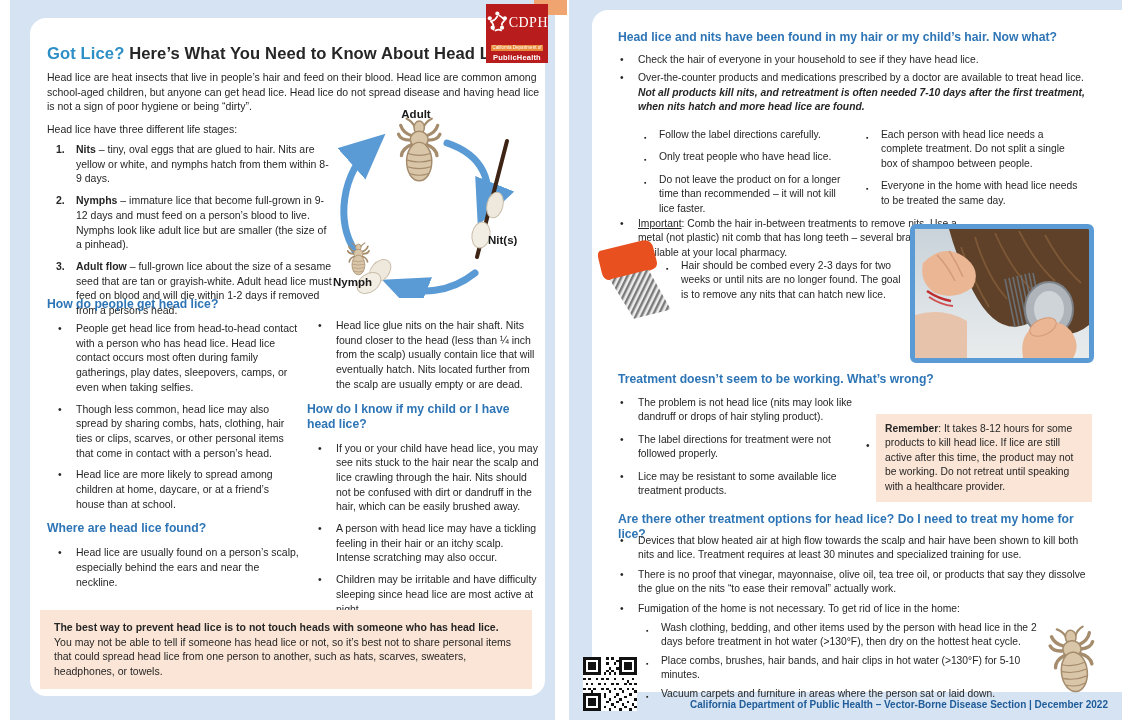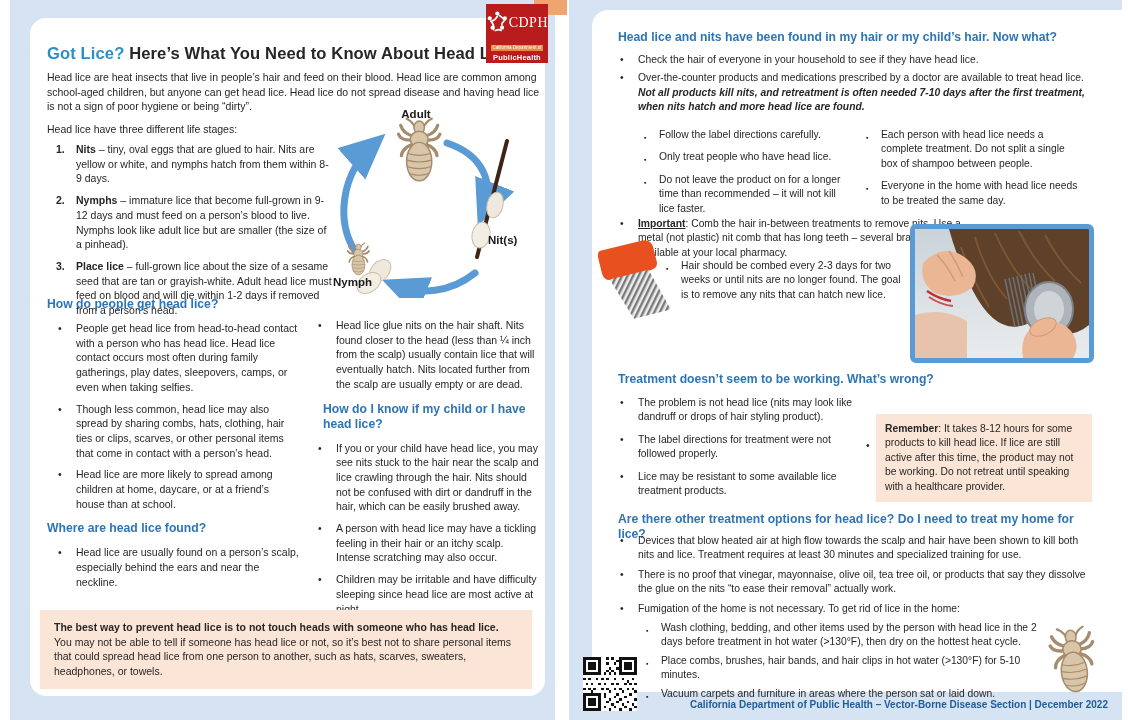--- a/index.html
+++ b/index.html
@@ -20,21 +20,21 @@
   #page-right .txt{font-size:10.3px;line-height:14.4px}
   .li{position:relative;padding-left:20px}
   .li .mk{position:absolute;left:2px;top:0}
   .sq{padding-left:15px}
   .sq .mk{font-size:7px;top:3px;left:0}
   .num .mk{left:0;font-weight:bold}
   b{font-weight:bold}
   .bi{font-weight:bold;font-style:italic}
   .peach{background:#fbe5d6}
   .mb6{margin-bottom:6px}.mb7{margin-bottom:7px}.mb8{margin-bottom:8px}.mb4{margin-bottom:4px}.mb5{margin-bottom:5px}
-  .imp{text-decoration:underline;font-weight:bold}
+  .imp{text-decoration:underline;font-weight:normal}
   #footer{font-size:10px;font-weight:bold;color:#1f5c99}
   .diagram-label{font-weight:bold;font-size:11.5px;color:#1a1a1a}
   #logo{left:486px;top:4px;width:62px;height:59px;background:#b91c1c;color:#fff;text-align:center}
   #logo-orange{left:534px;top:0;width:33px;height:15px;background:#f0a470}
   #logo .acr{font-family:"Liberation Serif",serif;font-size:14px;letter-spacing:.5px;line-height:13px}
   #logo .dept{font-size:4.5px;background:#e98b3a;display:inline-block;padding:0 2px;line-height:6px}
   #logo .sub{font-size:7.5px;font-weight:bold;line-height:9px;letter-spacing:.2px}
 </style>
 </head>
 <body>
@@ -82,21 +82,21 @@
     <span class="hl">Got Lice?</span><span> Here’s What You Need to Know About Head Lice</span>
   </div>
 
   <div class="abs txt" style="left:17px;top:52px;width:500px">Head lice are heat insects that live in people’s hair and feed on their blood. Head lice are common among school-aged children, but anyone can get head lice. Head lice do not spread disease and having head lice is not a sign of poor hygiene or being “dirty”.</div>
 
   <div class="abs txt" style="left:17px;top:104px;width:300px">Head lice have three different life stages:</div>
 
   <div class="abs" style="left:26px;top:124px;width:278px">
     <div class="li num txt mb7"><span class="mk">1.</span><b>Nits</b><span> – tiny, oval eggs that are glued to hair. Nits are yellow or white, and nymphs hatch from them within 8-9 days.</span></div>
     <div class="li num txt mb7"><span class="mk">2.</span><b>Nymphs</b><span> – immature lice that become full-grown in 9-12 days and must feed on a person’s blood to live. Nymphs look like adult lice but are smaller (the size of a pinhead).</span></div>
-    <div class="li num txt"><span class="mk">3.</span><b>Place lice</b><span> – full-grown lice about the size of a sesame seed that are tan or grayish-white. Adult head lice must feed on blood and will die within 1-2 days if removed from a person’s head.</span></div>
+    <div class="li num txt"><span class="mk">3.</span><b>Adult flow</b><span> – full-grown lice about the size of a sesame seed that are tan or grayish-white. Adult head lice must feed on blood and will die within 1-2 days if removed from a person’s head.</span></div>
   </div>
 
   <svg class="abs" style="left:295px;top:95px" width="215" height="185" viewBox="0 0 215 185">
     <g stroke="#5b9bd5" stroke-width="7" fill="none" stroke-linecap="round">
       <path d="M30 138 C12 110 14 62 50 30" marker-end="url(#ah)"></path>
       <path d="M122 30 C158 42 170 70 158 100" marker-end="url(#ah)"></path>
       <path d="M150 160 C125 180 95 182 70 172" marker-end="url(#ah)"></path>
     </g>
     <g>
       <path d="M182 28 L152 144" stroke="#3d2414" stroke-width="4" stroke-linecap="round"></path>
@@ -118,21 +118,21 @@
     <div class="h" style="margin-bottom:9px">How do people get head lice?</div>
     <div class="li txt mb7" style="margin-left:9px"><span class="mk">•</span><span>People get head lice from head-to-head contact with a person who has head lice. Head lice contact occurs most often during family gatherings, play dates, sleepovers, camps, or even when taking selfies.</span></div>
     <div class="li txt mb7" style="margin-left:9px"><span class="mk">•</span><span>Though less common, head lice may also spread by sharing combs, hats, clothing, hair ties or clips, scarves, or other personal items that come in contact with a person’s head.</span></div>
     <div class="li txt" style="margin-left:9px"><span class="mk">•</span><span>Head lice are more likely to spread among children at home, daycare, or at a friend’s house than at school.</span></div>
     <div class="h" style="margin:10px 0 9px">Where are head lice found?</div>
     <div class="li txt" style="margin-left:9px"><span class="mk">•</span><span>Head lice are usually found on a person’s scalp, especially behind the ears and near the neckline.</span></div>
   </div>
 
   <div class="abs" style="left:277px;top:300px;width:232px">
     <div class="li txt" style="margin-left:9px"><span class="mk">•</span><span>Head lice glue nits on the hair shaft. Nits found closer to the head (less than ¼ inch from the scalp) usually contain lice that will eventually hatch. Nits located further from the scalp are usually empty or are dead.</span></div>
-    <div class="h" style="margin:10px 16px 9px;width:215px">How do I know if my child or I have head lice?</div>
+    <div class="h" style="margin:10px 0 9px;width:215px">How do I know if my child or I have head lice?</div>
     <div class="li txt mb7" style="margin-left:9px"><span class="mk">•</span><span>If you or your child have head lice, you may see nits stuck to the hair near the scalp and lice crawling through the hair. Nits should not be confused with dirt or dandruff in the hair, which can be easily brushed away.</span></div>
     <div class="li txt mb7" style="margin-left:9px"><span class="mk">•</span><span>A person with head lice may have a tickling feeling in their hair or an itchy scalp. Intense scratching may also occur.</span></div>
     <div class="li txt" style="margin-left:9px"><span class="mk">•</span><span>Children may be irritable and have difficulty sleeping since head lice are most active at night.</span></div>
   </div>
 
   <div class="abs peach txt" style="left:10px;top:592px;width:464px;padding:10px 14px">
     <b>The best way to prevent head lice is to not touch heads with someone who has head lice.</b><span> You may not be able to tell if someone has head lice or not, so it’s best not to share personal items that could spread head lice from one person to another, such as hats, scarves, sweaters, headphones, or towels.</span>
   </div>
 </div>
 

